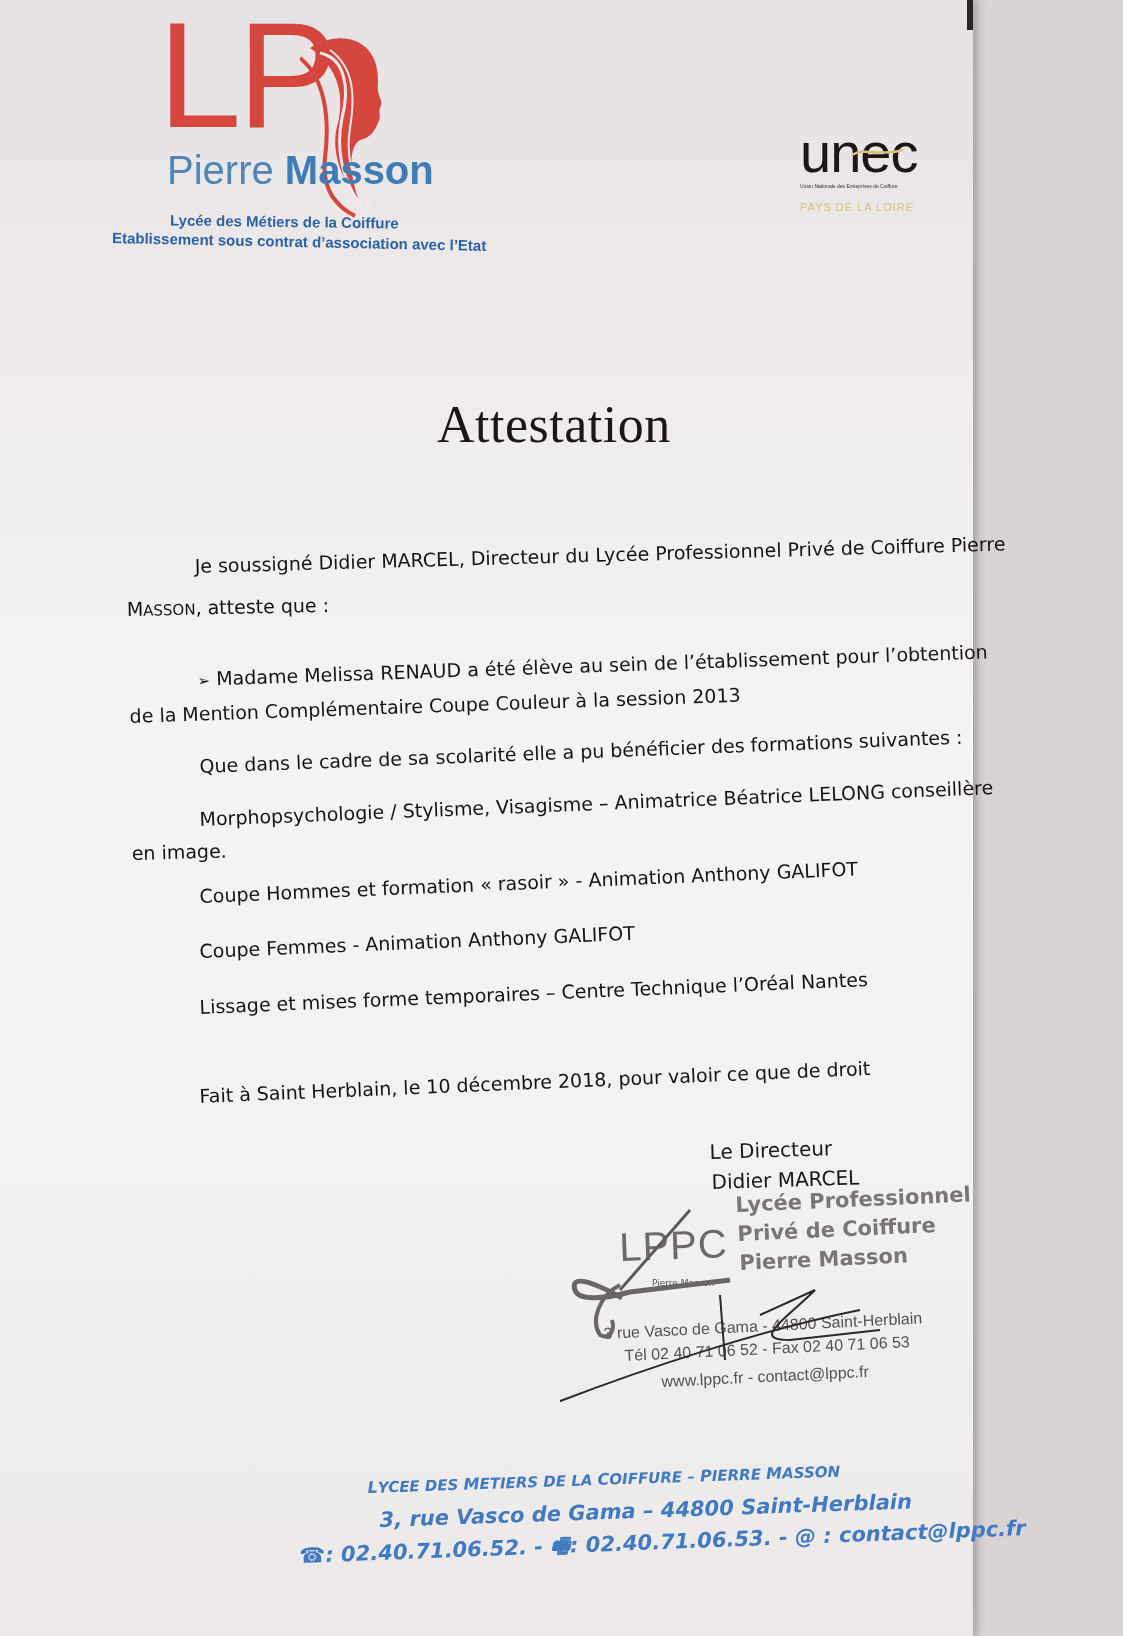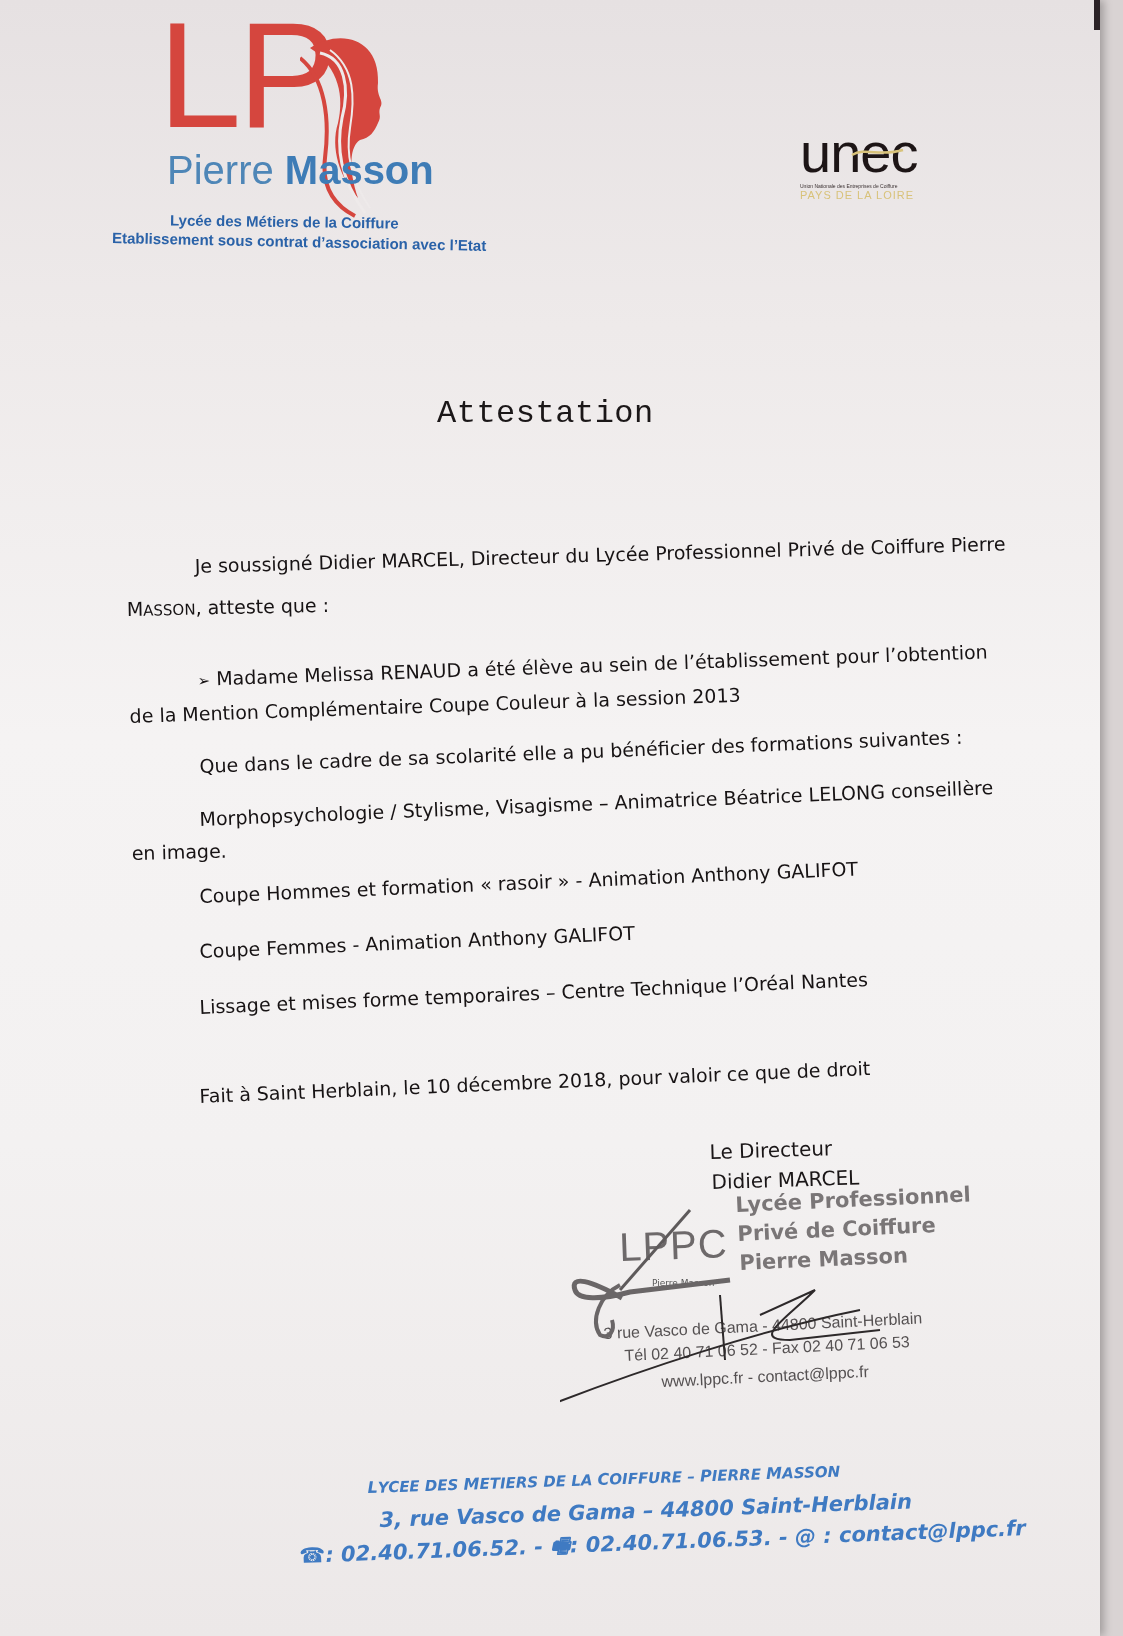--- a/index.html
+++ b/index.html
@@ -3,21 +3,21 @@
   <meta charset="utf-8">
   <style>
     html, body { margin: 0; padding: 0; }
     body {
       width: 1123px; height: 1636px; overflow: hidden;
       background: #d9d3d3;
       position: relative;
       font-family: "Liberation Sans", sans-serif;
     }
     .page {
-      position: absolute; left: 0; top: 0; width: 1100px; height: 1636px;
+      position: absolute; left: 0; top: 0; width: 973px; height: 1636px;
       background: linear-gradient(180deg, #e6e1e2 0%, #eeeaea 20%, #f5f3f3 45%, #f3f1f1 70%, #ece8e8 100%);
       box-shadow: 4px 0 8px rgba(0,0,0,0.25);
     }
     .edge-mark {
       position: absolute; right: 0; top: 0; width: 6px; height: 30px; background: #2b2226;
     }
     
     .logo { position: absolute; left: 150px; top: 18px; width: 330px; height: 240px; }
     .logo .lp {
       position: absolute; left: 8px; top: -18px;
@@ -35,25 +35,25 @@
     }
     .logo .sub2 {
       position: absolute; left: -38px; top: 215px; font-size: 15px; font-weight: bold; color: #2a62a8; white-space: nowrap;
       transform: rotate(1.2deg);
     }
     
     .unec { position: absolute; left: 800px; top: 125px; width: 150px; }
     .unec .word { font-size: 56px; color: #1d1516; letter-spacing: -1px; line-height: 1; font-weight: normal; }
     .unec .swoosh { position: absolute; left: 50px; top: 22px; width: 55px; height: 10px; }
     .unec .tag { font-size: 5px; color: #3a3031; margin-top: 2px; white-space: nowrap; }
-    .unec .region { font-size: 11px; color: #d8c27a; letter-spacing: 1px; margin-top: 0; white-space: nowrap; }
+    .unec .region { font-size: 11px; color: #d8c27a; letter-spacing: 1px; margin-top: 12px; white-space: nowrap; }
 
     .title {
-      position: absolute; left: 437px; top: 395px; font-size: 32px; color: #1b1718;
-      font-family: Liberation Mono, monospace; letter-spacing: 0.5px;
+      position: absolute; left: 437px; top: 395px; font-size: 52px; color: #1b1718;
+      font-family: Liberation Serif, serif; letter-spacing: 0.5px;
     }
     .line {
       position: absolute; white-space: nowrap; color: #171314;
       font-family: "DejaVu Sans", sans-serif; font-size: 19px;
       transform-origin: left bottom;
     }
     .sc { font-size: 15px; }
 
     
     .sig-text { position: absolute; white-space: nowrap; color: #1a1617; font-family: "DejaVu Sans", sans-serif; font-size: 20px; transform-origin: left bottom; }

